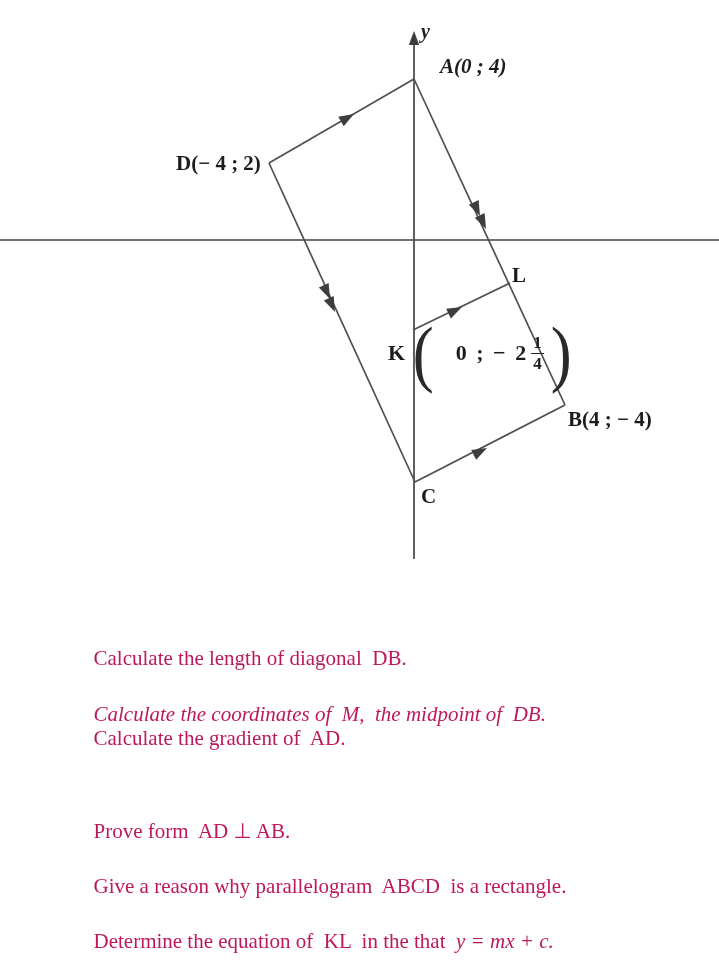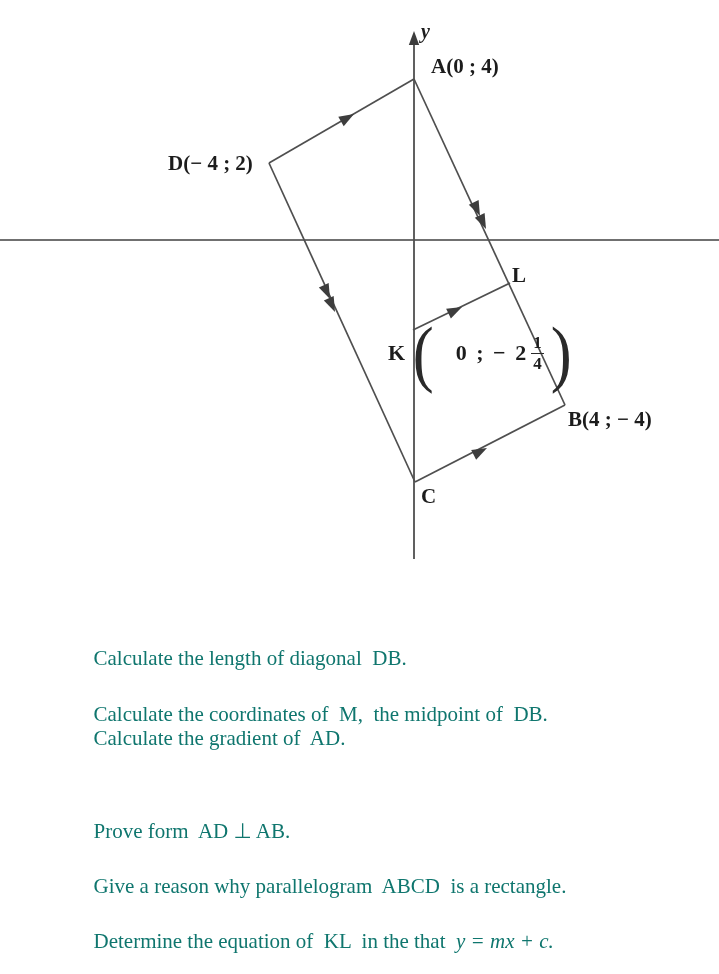--- a/index.html
+++ b/index.html
@@ -26,21 +26,21 @@
     transform:scaleX(0.85); color:#2a2a2a;
   }
   .k-coord { font-size:22px; font-weight:600; letter-spacing:2px; margin:0 2px 0 20px; }
   .frac {
     display:inline-flex; flex-direction:column; align-items:center;
     font-size:17px; font-weight:600; line-height:1.15; margin:0 5px 0 1px;
   }
   .frac .fden { border-top:1.5px solid #2a2a2a; padding:0 2px; }
   
   .q {
-    position:absolute; left:62px; font-size:21px; color:#0f766e;
+    position:absolute; left:62px; font-size:21px; color:#be185d;
     white-space:pre-wrap; line-height:1.15;
   }
   .math { font-style:italic; }
 </style>
 </head>
 <body>
 
 <div class="page">
 
   <div class="diagram">
@@ -60,43 +60,43 @@
       <polygon points="0,0 -15,-5.4 -15,5.4" fill="#3d3d3d" transform="translate(354,114) rotate(-30)"></polygon>
       <polygon points="0,0 -15,-5.4 -15,5.4" fill="#3d3d3d" transform="translate(480,216) rotate(65.2)"></polygon>
       <polygon points="0,0 -15,-5.4 -15,5.4" fill="#3d3d3d" transform="translate(486,229) rotate(65.2)"></polygon>
       <polygon points="0,0 -15,-5.4 -15,5.4" fill="#3d3d3d" transform="translate(330,299) rotate(65.4)"></polygon>
       <polygon points="0,0 -15,-5.4 -15,5.4" fill="#3d3d3d" transform="translate(335,312) rotate(65.4)"></polygon>
       <polygon points="0,0 -15,-5.4 -15,5.4" fill="#3d3d3d" transform="translate(487,448) rotate(-27.2)"></polygon>
       <polygon points="0,0 -15,-5.4 -15,5.4" fill="#3d3d3d" transform="translate(462,307) rotate(-26)"></polygon>
     </svg>
 
     <div class="lbl axis-y-lbl" style="left:421px; top:20px;">y</div>
-    <div class="lbl" style="left:431px; top:55px;">A(0 ; 4)</div>
-    <div class="lbl" style="left:168px; top:152px;">D(− 4 ; 2)</div>
+    <div class="lbl" style="left:440px; top:55px;font-style:italic;">A(0 ; 4)</div>
+    <div class="lbl" style="left:176px; top:152px;">D(− 4 ; 2)</div>
     <div class="lbl" style="left:512px; top:264px;">L</div>
     <div class="lbl" style="left:568px; top:408px;">B(4 ; − 4)</div>
     <div class="lbl" style="left:421px; top:485px;">C</div>
 
     <div class="k-group">
       <span class="k-letter">K</span>
       <span class="big-paren">(</span>
       <span class="k-coord">0 ; − 2</span>
       <span class="frac">
         <span class="fnum">1</span>
         <span class="fden">4</span>
       </span>
       <span class="big-paren">)</span>
     </div>
   </div>
 
   <div>
     <div class="q" style="top:622px;">
       <span>Calculate the length of diagonal  DB.</span>
     </div>
-    <div class="q" style="top:678px;">
+    <div class="q" style="top:678px;font-style:italic;">
       <span>Calculate the coordinates of  M,  the midpoint of  DB.</span>
     </div>
     <div class="q" style="top:702px;">
       <span>Calculate the gradient of  AD.</span>
     </div>
     <div class="q" style="top:795px;">
       <span>Prove form  AD ⊥ AB.</span>
     </div>
     <div class="q" style="top:850px;">
       <span>Give a reason why parallelogram  ABCD  is a rectangle.</span>

